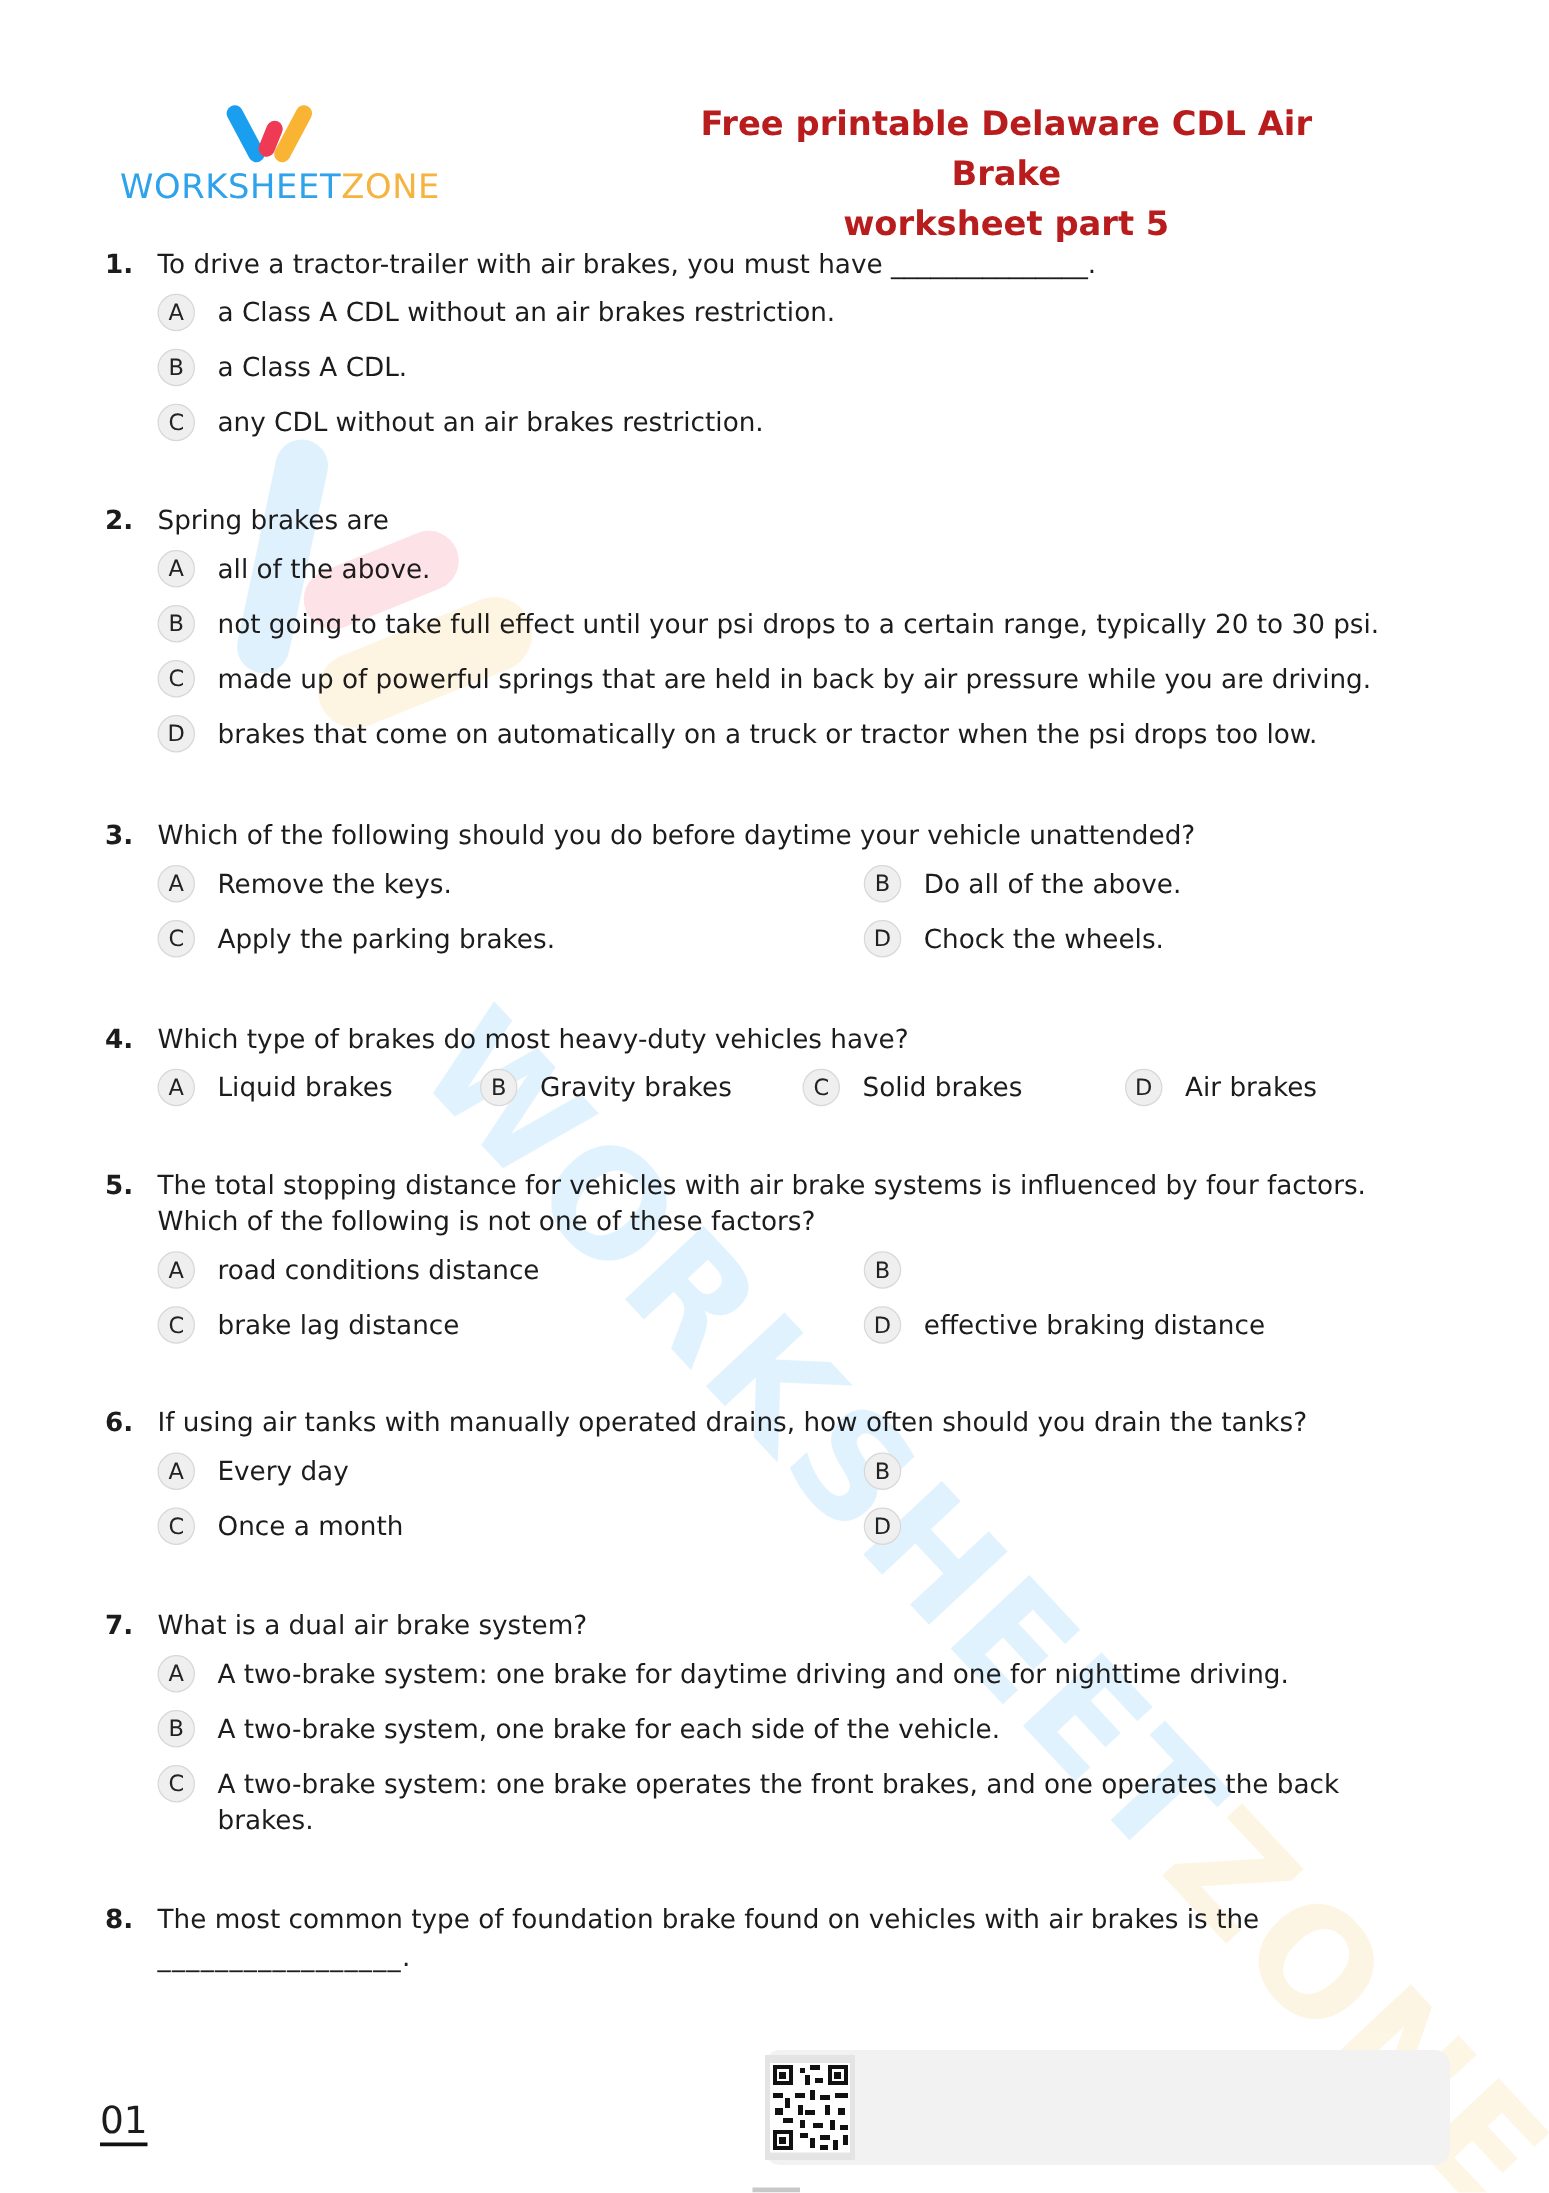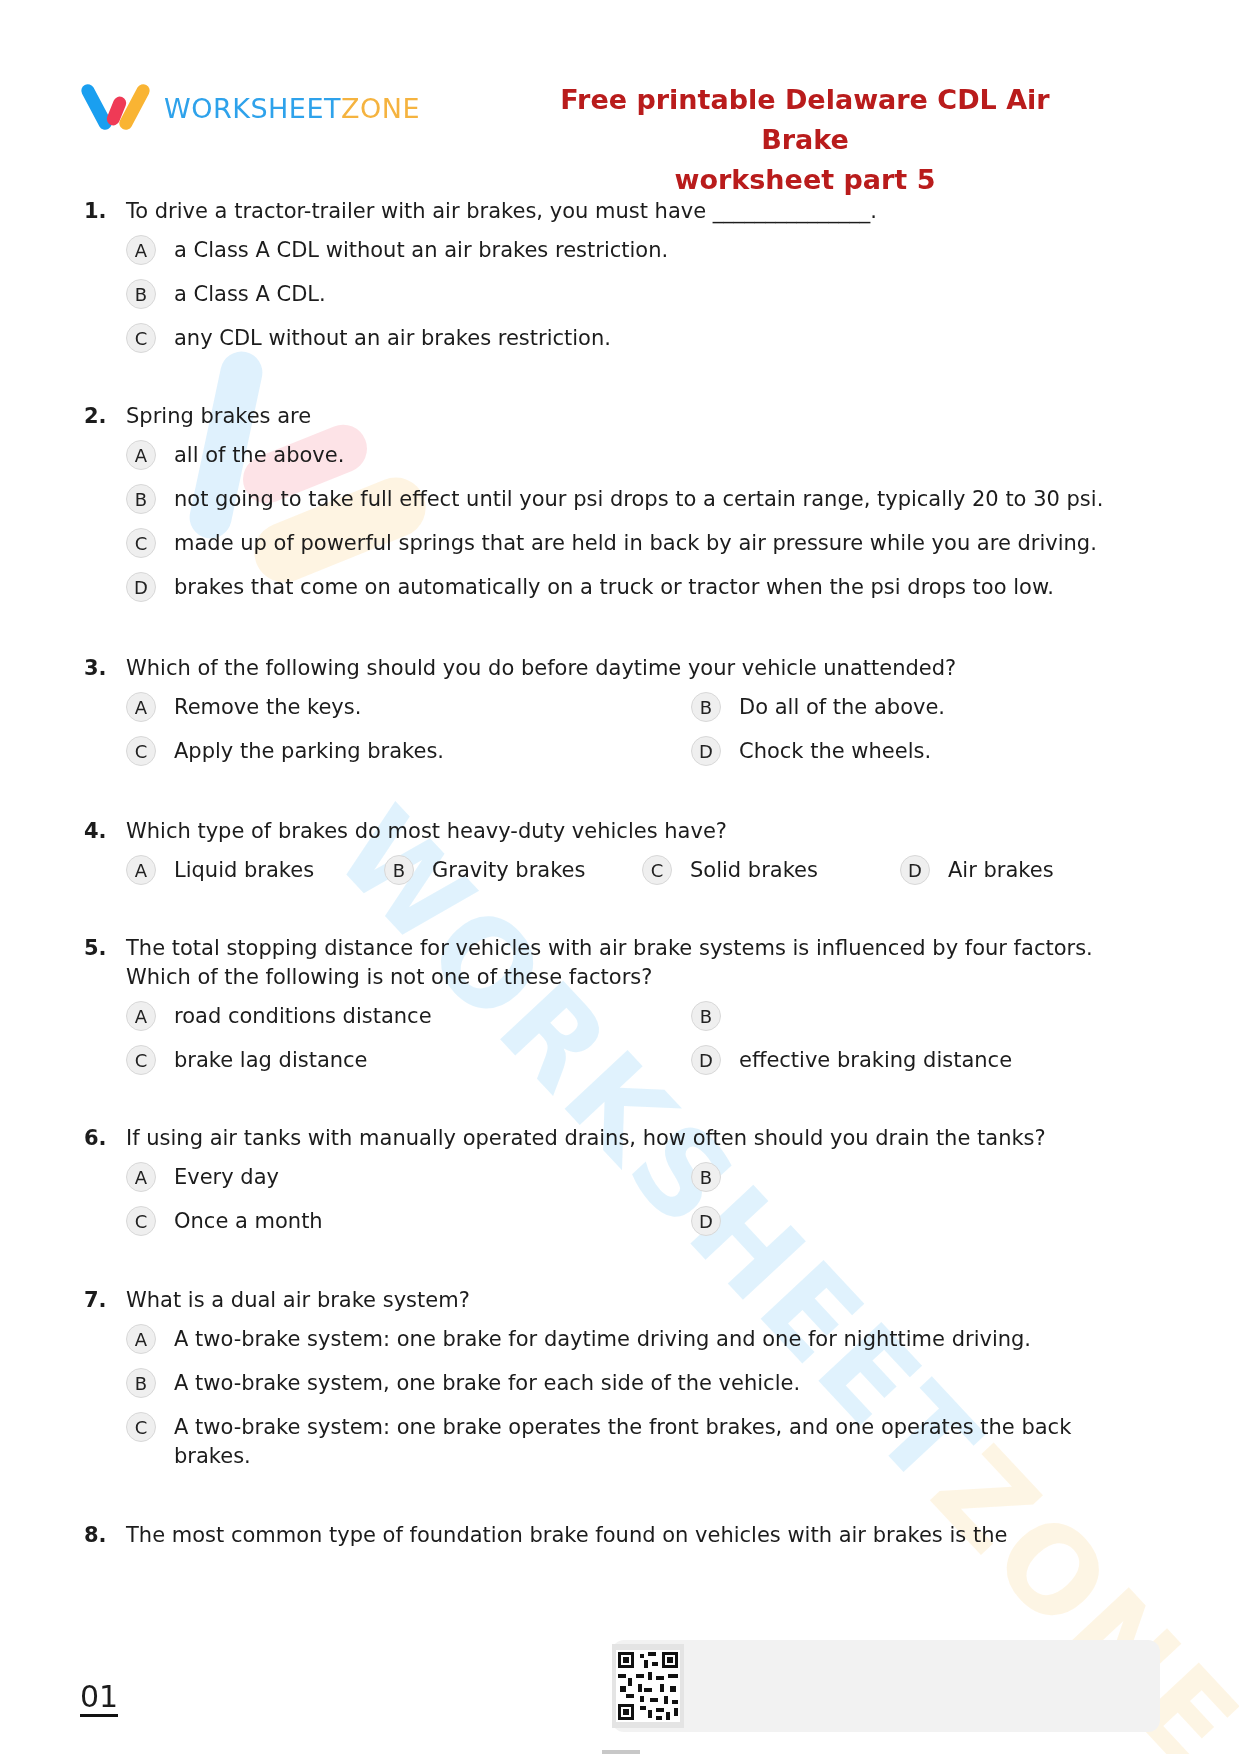--- a/index.html
+++ b/index.html
@@ -13,21 +13,21 @@
       position: absolute; left: 360px; top: 760px;
       transform: rotate(47deg); transform-origin: left center;
       font-size: 118px; font-weight: bold; letter-spacing: 4px;
       font-family: "DejaVu Sans", sans-serif; opacity: 0.13; white-space: nowrap;
     }
     .wm-text .w1 { color: #1aa3f0; }
     .wm-text .w2 { color: #f7b535; }
     .wm-bar { position: absolute; border-radius: 30px; opacity: 0.14; }
 
     .header { position: absolute; left: 0; top: 0; width: 1239px; height: 170px; z-index: 1; }
-    .logo { position: absolute; left: 84px; top: 82px; display: flex; align-items: center; }
+    .logo { position: absolute; left: 84px; top: 82px; display: flex; align-items: center; flex-direction: column; }
     .logo-mark { width: 68px; height: 52px; position: relative; }
     .logo-mark span { position: absolute; width: 13px; border-radius: 8px; }
     .lm-blue { height: 50px; left: 6px; top: 0; background: #1a9ff0; transform: rotate(-28deg); }
     .lm-red { height: 30px; left: 26px; top: 14px; background: #ef3a56; transform: rotate(22deg); }
     .lm-yellow { height: 50px; left: 44px; top: 0; background: #f9b433; transform: rotate(28deg); }
     .logo-text { margin-left: 12px; font-size: 27px; letter-spacing: 0.5px; font-family: "DejaVu Sans", sans-serif; }
     .logo-text .lt1 { color: #2ea2eb; }
     .logo-text .lt2 { color: #f5b33f; }
 
     .page-title {
@@ -259,20 +259,24 @@
           <span class="bubble">C</span>
           <span class="opt-text">A two-brake system: one brake operates the front brakes, and one operates the back brakes.</span>
         </div>
     </div>
   </div>
 
   <div class="q" style="top:1521px;">
     <div class="q-head">
       <span class="q-num">8.</span>
       <span class="q-text">The most common type of foundation brake found on vehicles with air brakes is the</span>
+    </div>
+    <div class="q-head" style="margin-top:2px;">
+      <span class="q-num"></span>
+      <span class="q-text blank">_________________.</span>
     </div>
   </div>
 </div>
 
 <div class="footer-num">01</div>
 <div class="scan-box">
   <div class="qr">
     <svg width="64" height="72" viewBox="0 0 16 18" shape-rendering="crispEdges">
       <rect x="0" y="0" width="16" height="18" fill="#ffffff"></rect>
       <g fill="#111">

